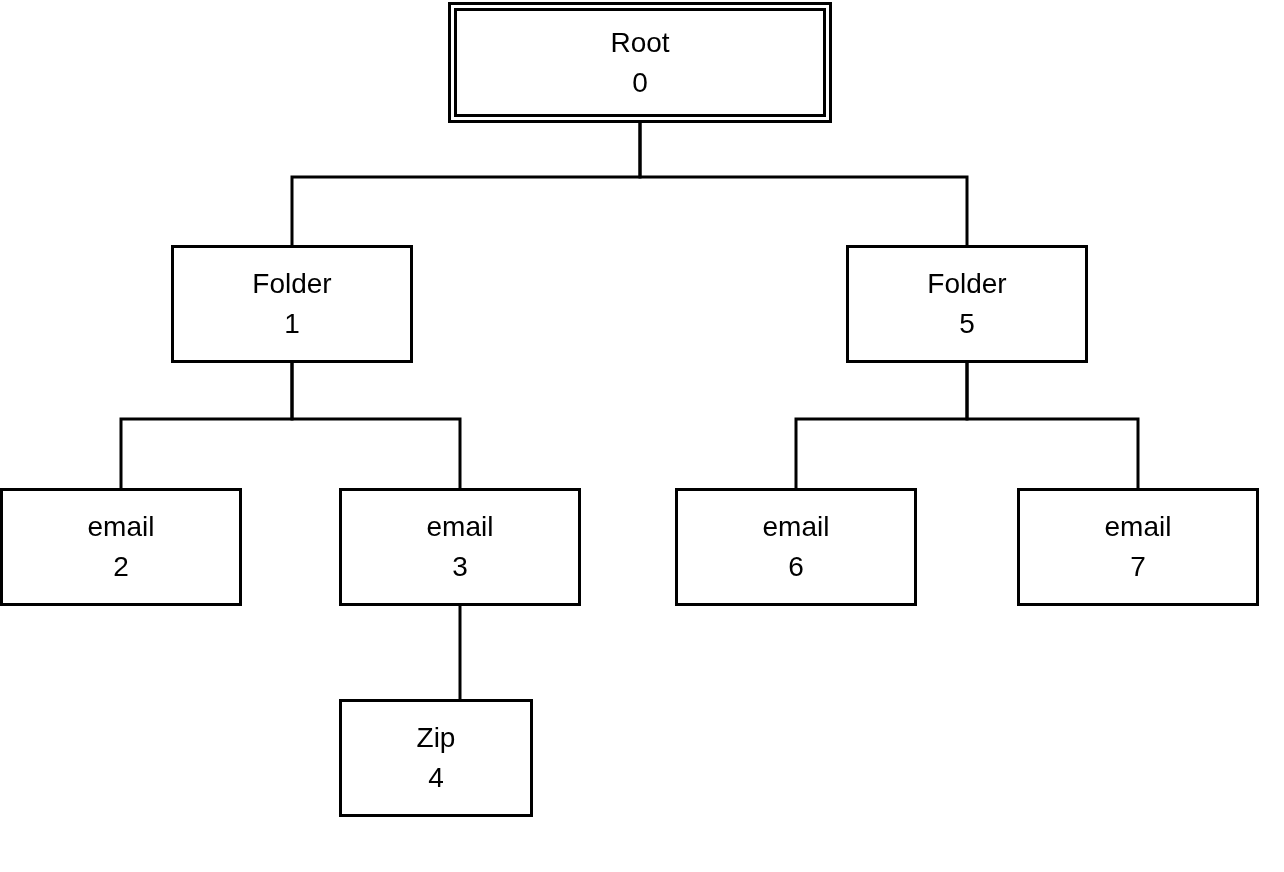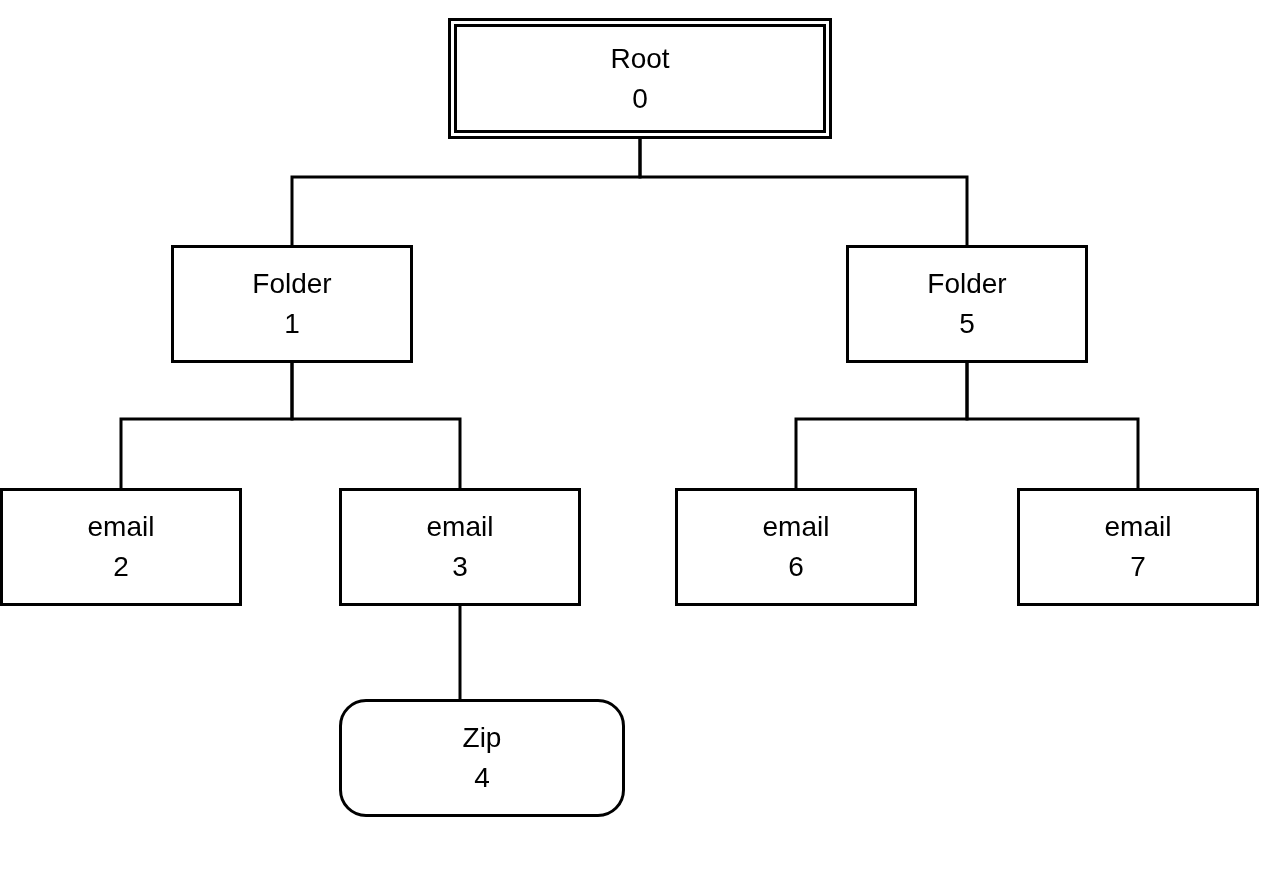--- a/index.html
+++ b/index.html
@@ -61,41 +61,41 @@
   <svg class="edges" id="edges">
       <path d="M 640 123 V 177 H 292 V 245" stroke="#000000"></path>
       <path d="M 640 123 V 177 H 967 V 245" stroke="#000000"></path>
       <path d="M 292 363 V 419 H 121 V 488" stroke="#000000"></path>
       <path d="M 292 363 V 419 H 460 V 488" stroke="#000000"></path>
       <path d="M 967 363 V 419 H 796 V 488" stroke="#000000"></path>
       <path d="M 967 363 V 419 H 1138 V 488" stroke="#000000"></path>
       <path d="M 460 606 V 699" stroke="#000000"></path>
     </svg>
 
-  <div class="node double" style="left: 448px; top: 18px; width: 384px; height: 121px; text-align: right;">
+  <div class="node double" style="left: 448px; top: 2px; width: 384px; height: 121px; text-align: right;">
     <span class="title">Root</span>
     <span class="num">0</span>
   </div>
 
   <div class="node" style="left: 171px; top: 245px; width: 242px; height: 118px;">
     <span class="title">Folder</span>
     <span class="num">1</span>
   </div>
 
   <div class="node" style="left: 0px; top: 488px; width: 242px; height: 118px;">
     <span class="title">email</span>
     <span class="num">2</span>
   </div>
 
   <div class="node" style="left: 339px; top: 488px; width: 242px; height: 118px;">
     <span class="title">email</span>
     <span class="num">3</span>
   </div>
 
-  <div class="node" style="left: 339px; top: 699px; width: 286px; height: 118px; border-radius: 27px;">
+  <div class="node" style="left: 339px; top: 699px; width: 194px; height: 118px;">
     <span class="title">Zip</span>
     <span class="num">4</span>
   </div>
 
   <div class="node" style="left: 846px; top: 245px; width: 242px; height: 118px;">
     <span class="title">Folder</span>
     <span class="num">5</span>
   </div>
 
   <div class="node" style="left: 675px; top: 488px; width: 242px; height: 118px;">

